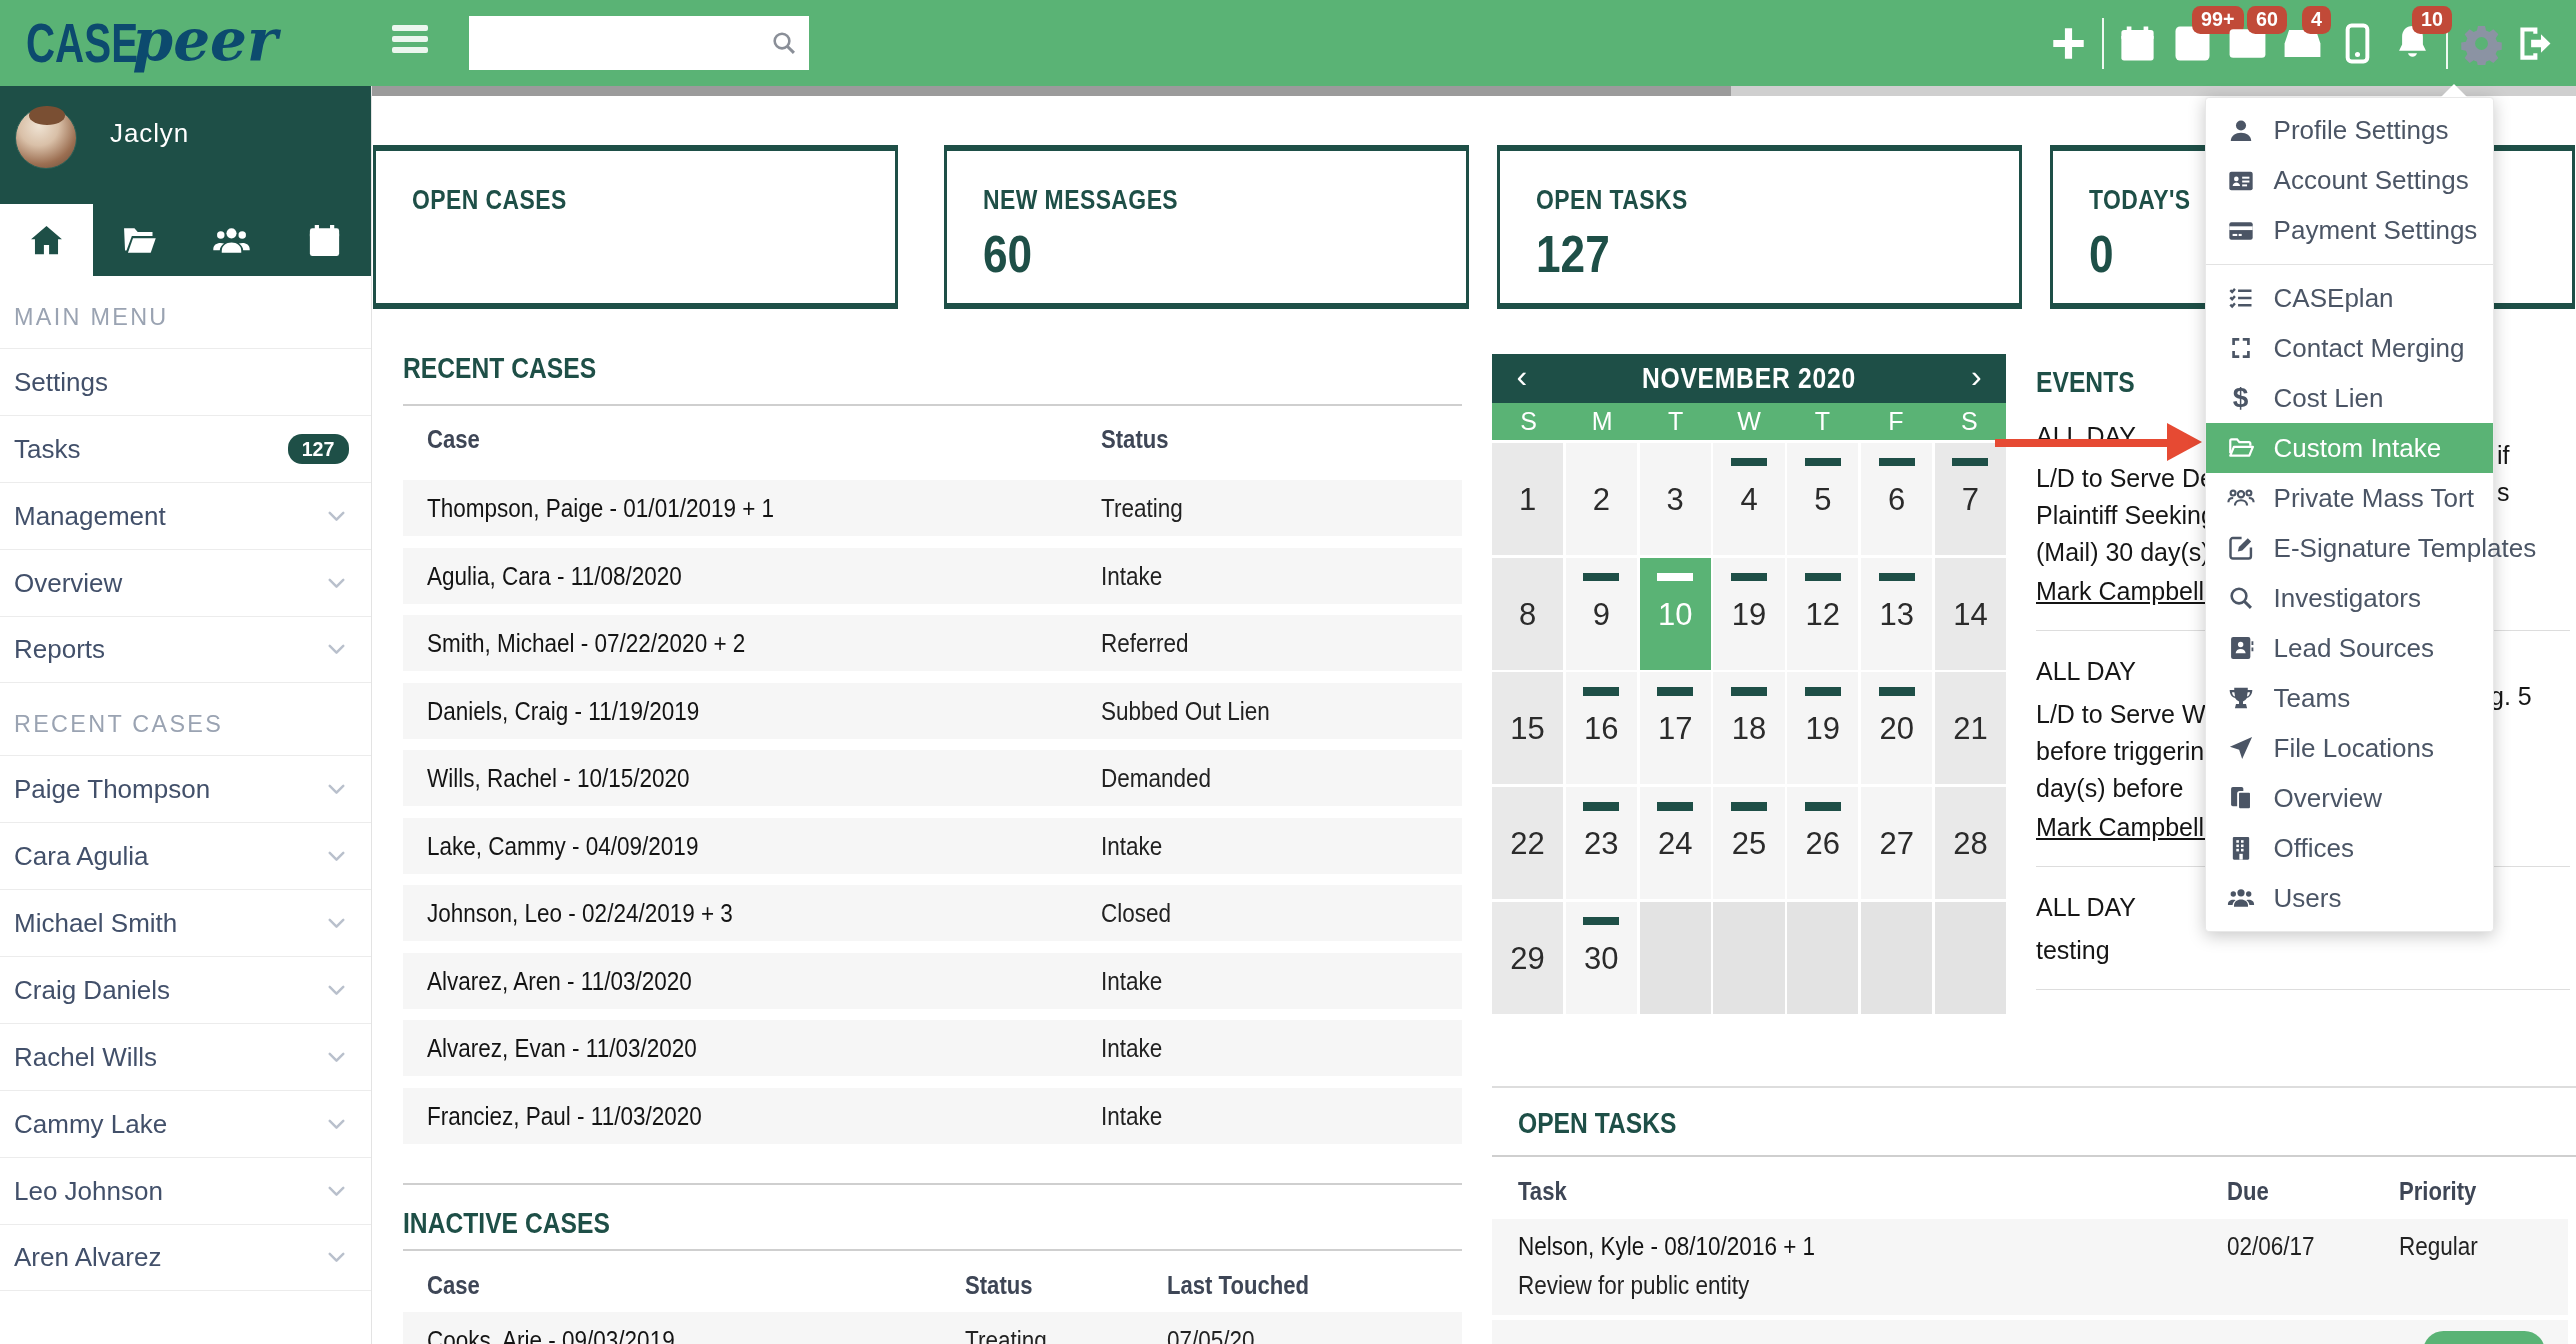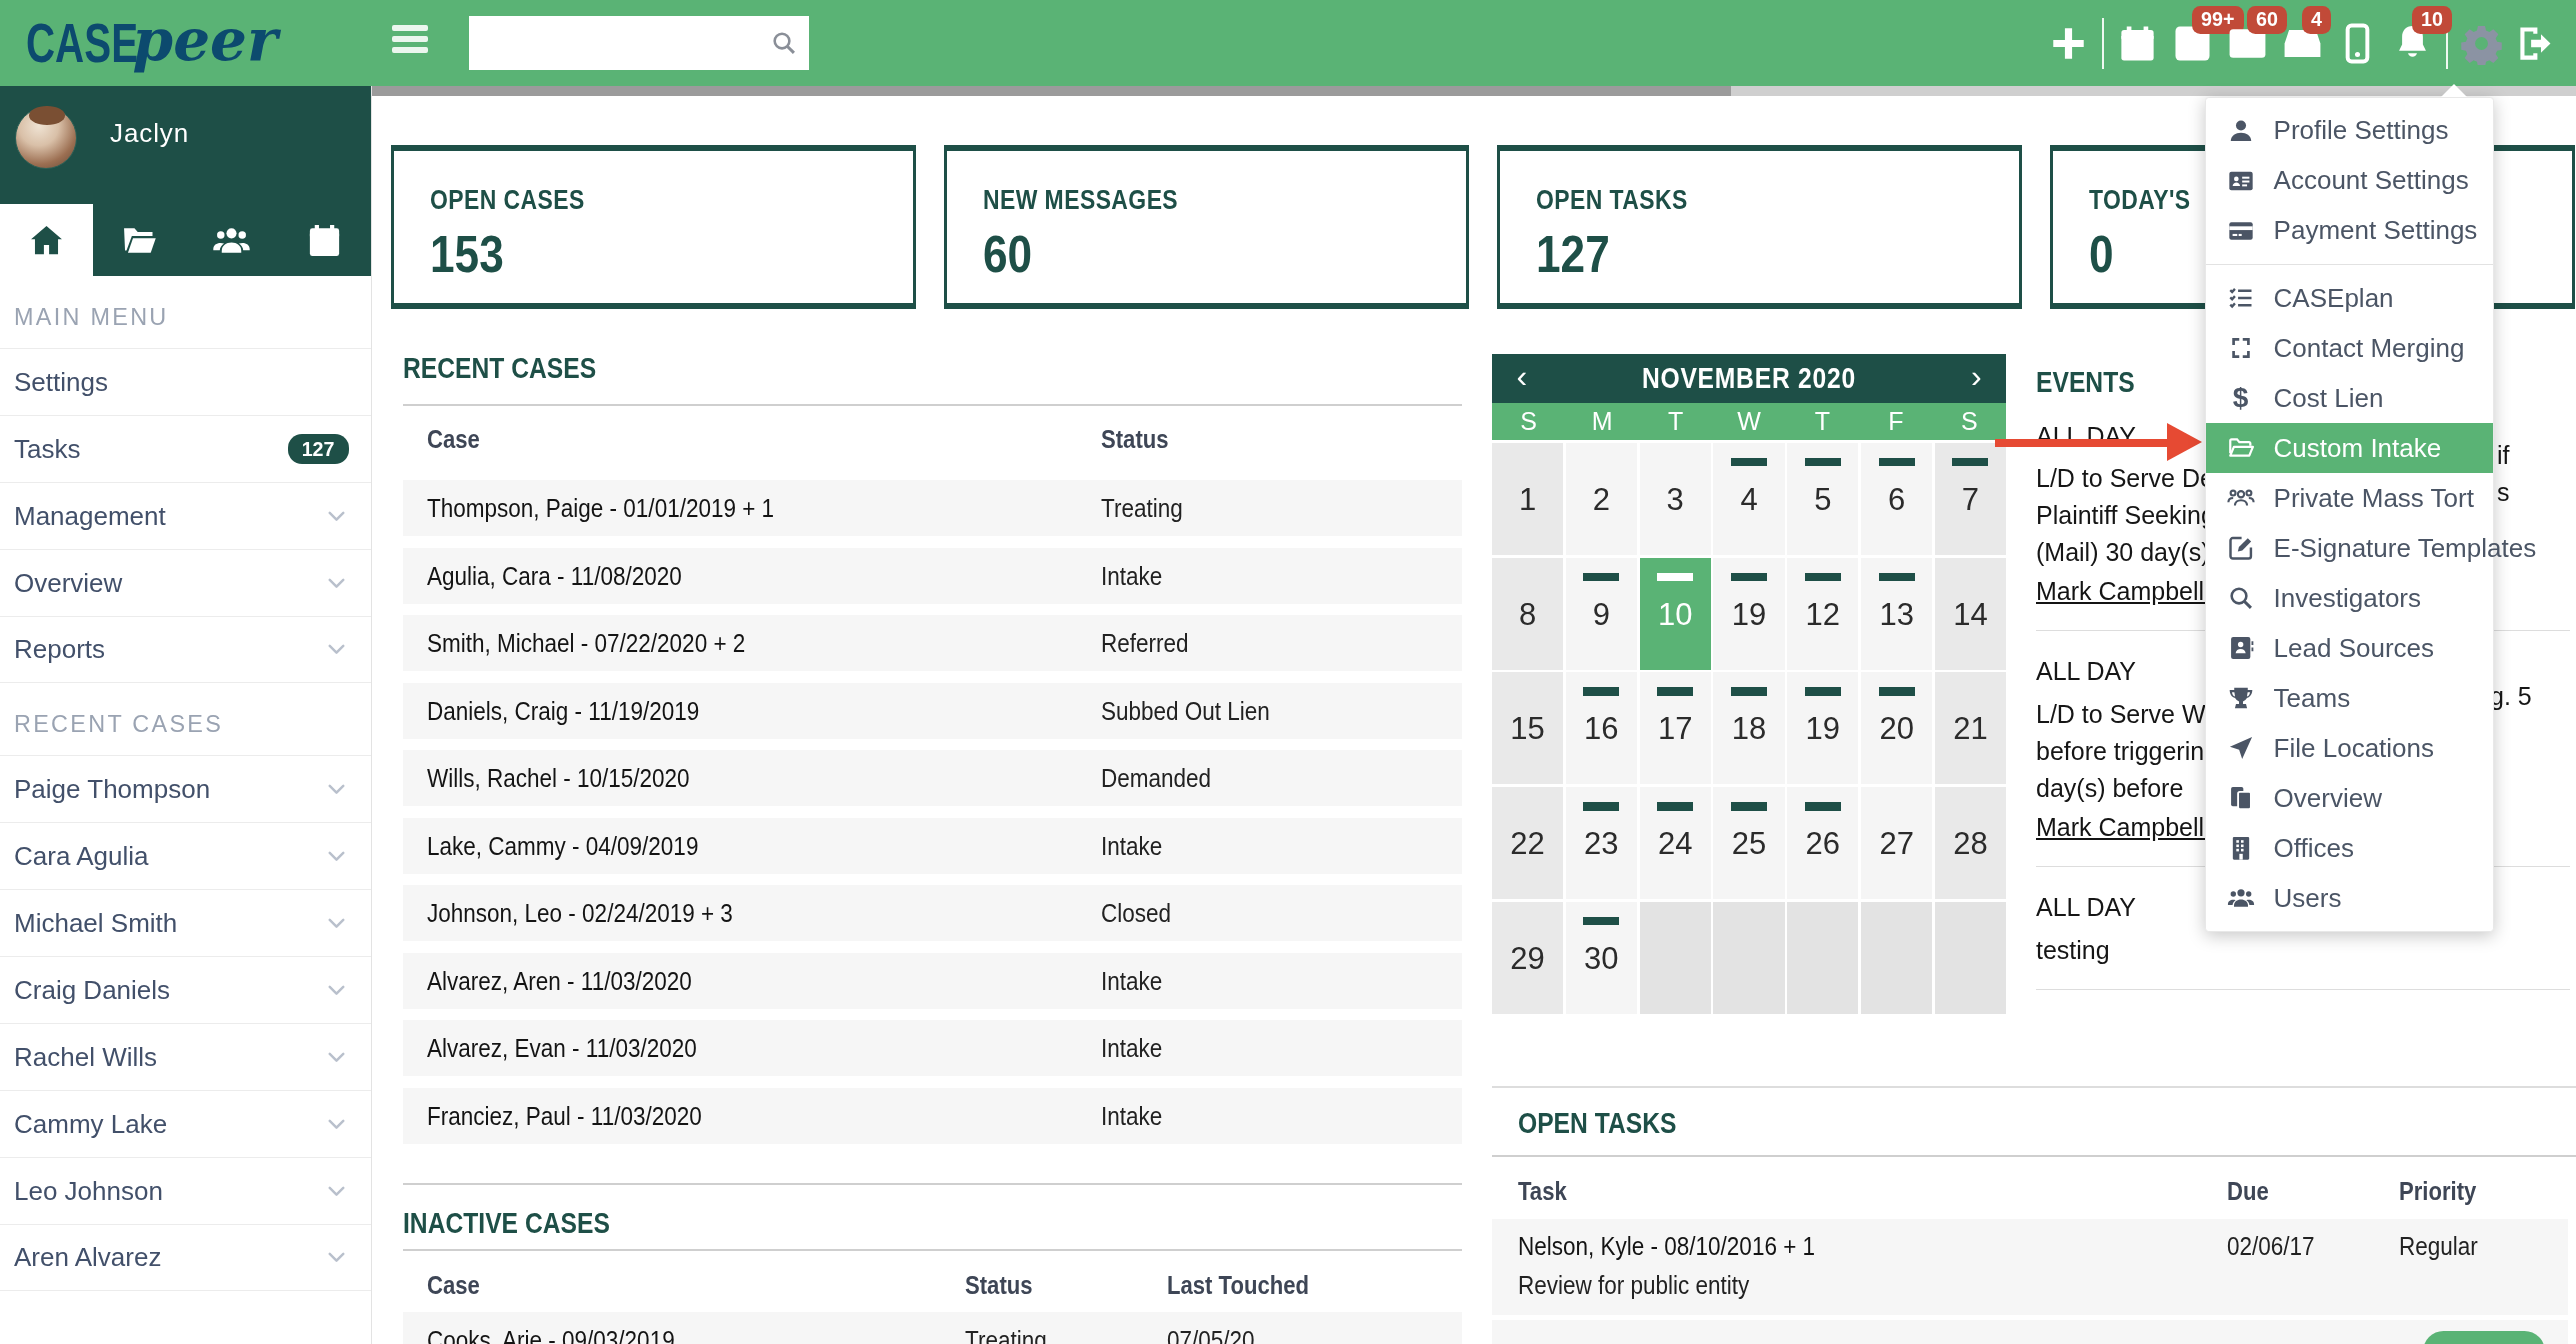--- a/index.html
+++ b/index.html
@@ -311,23 +311,22 @@
       <div class="side-item">
         <span>Aren Alvarez</span>
         <span class="side-chev"><svg viewBox="0 0 24 24" fill="currentColor">
             <path d="M5.5 8.5L12 15l6.5-6.5" fill="none" stroke="currentColor" stroke-width="2.4" stroke-linecap="round" stroke-linejoin="round"></path>
           </svg></span>
       </div>
     </div>
 </div>
 
 <div id="cards">
-    <div class="card" style="left: 391px;">
+    <div class="card" style="left: 373px;">
       <div><span class="cond lbl">OPEN CASES</span></div>
-      <div><span class="cond val">153</span></div>
     </div>
     <div class="card" style="left: 944px;">
       <div><span class="cond lbl">NEW MESSAGES</span></div>
       <div><span class="cond val">60</span></div>
     </div>
     <div class="card" style="left: 1497px;">
       <div><span class="cond lbl">OPEN TASKS</span></div>
       <div><span class="cond val">127</span></div>
     </div>
     <div class="card" style="left: 2050px;">

